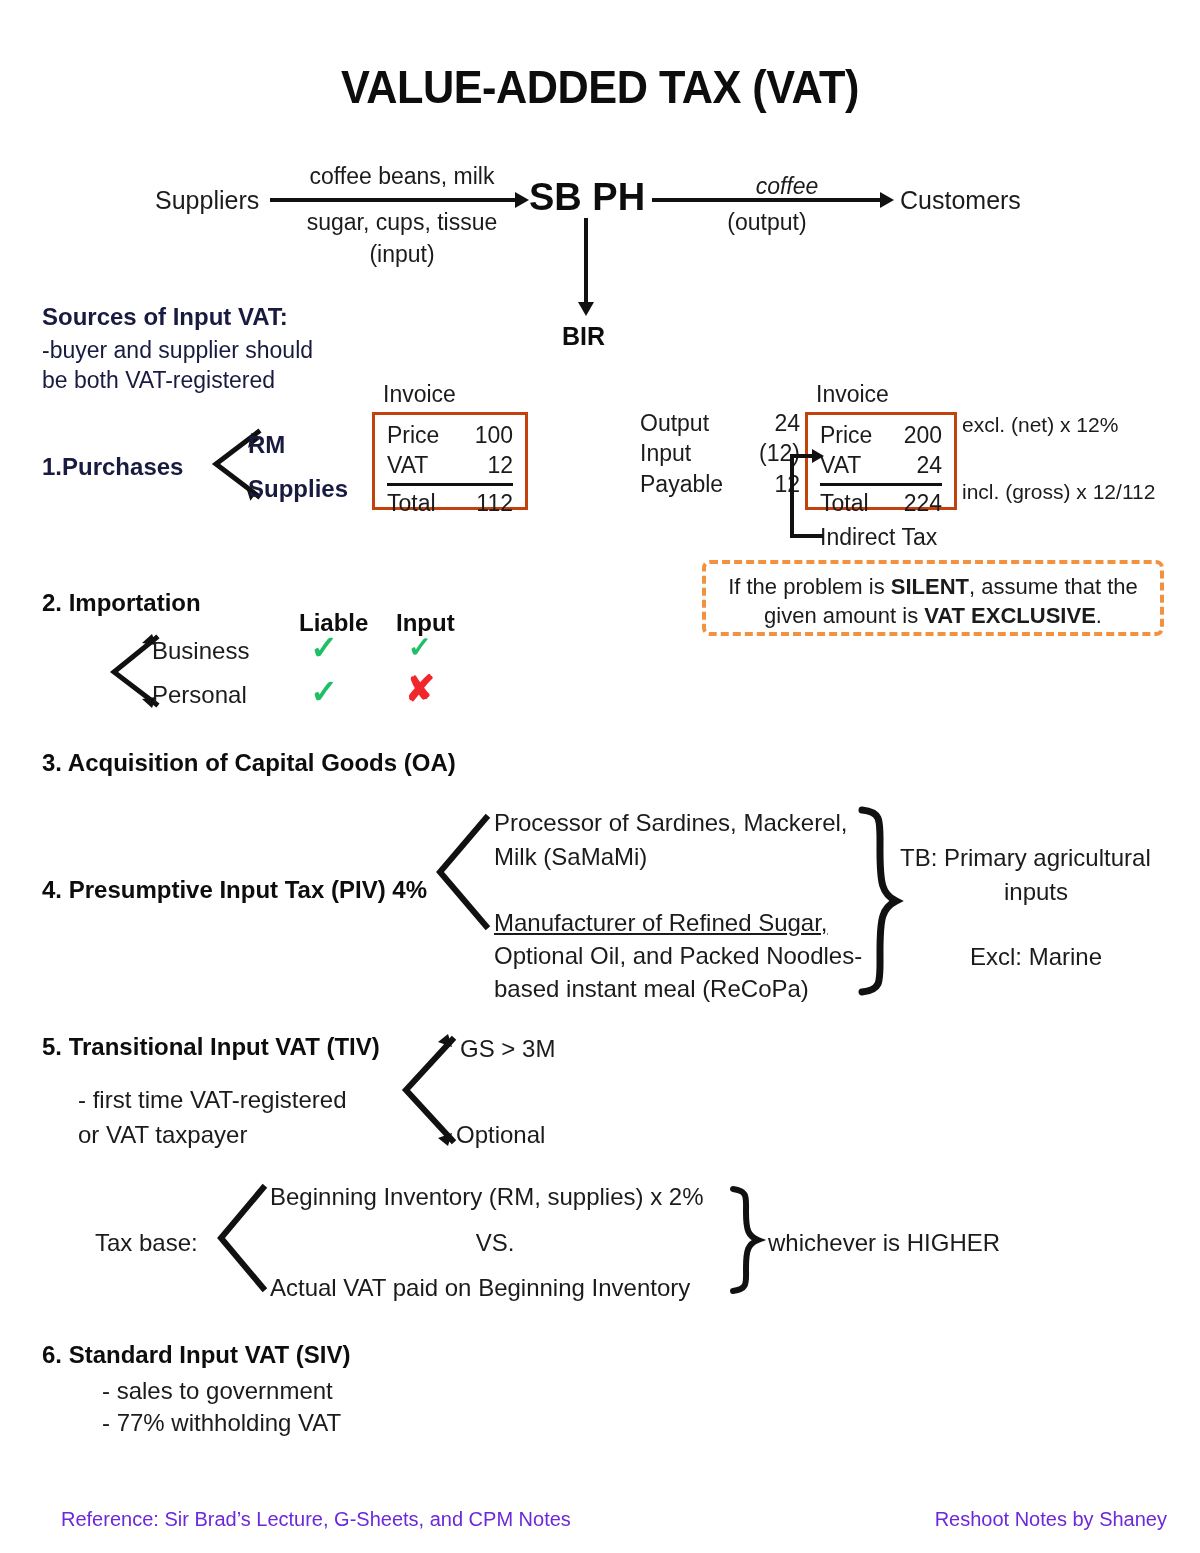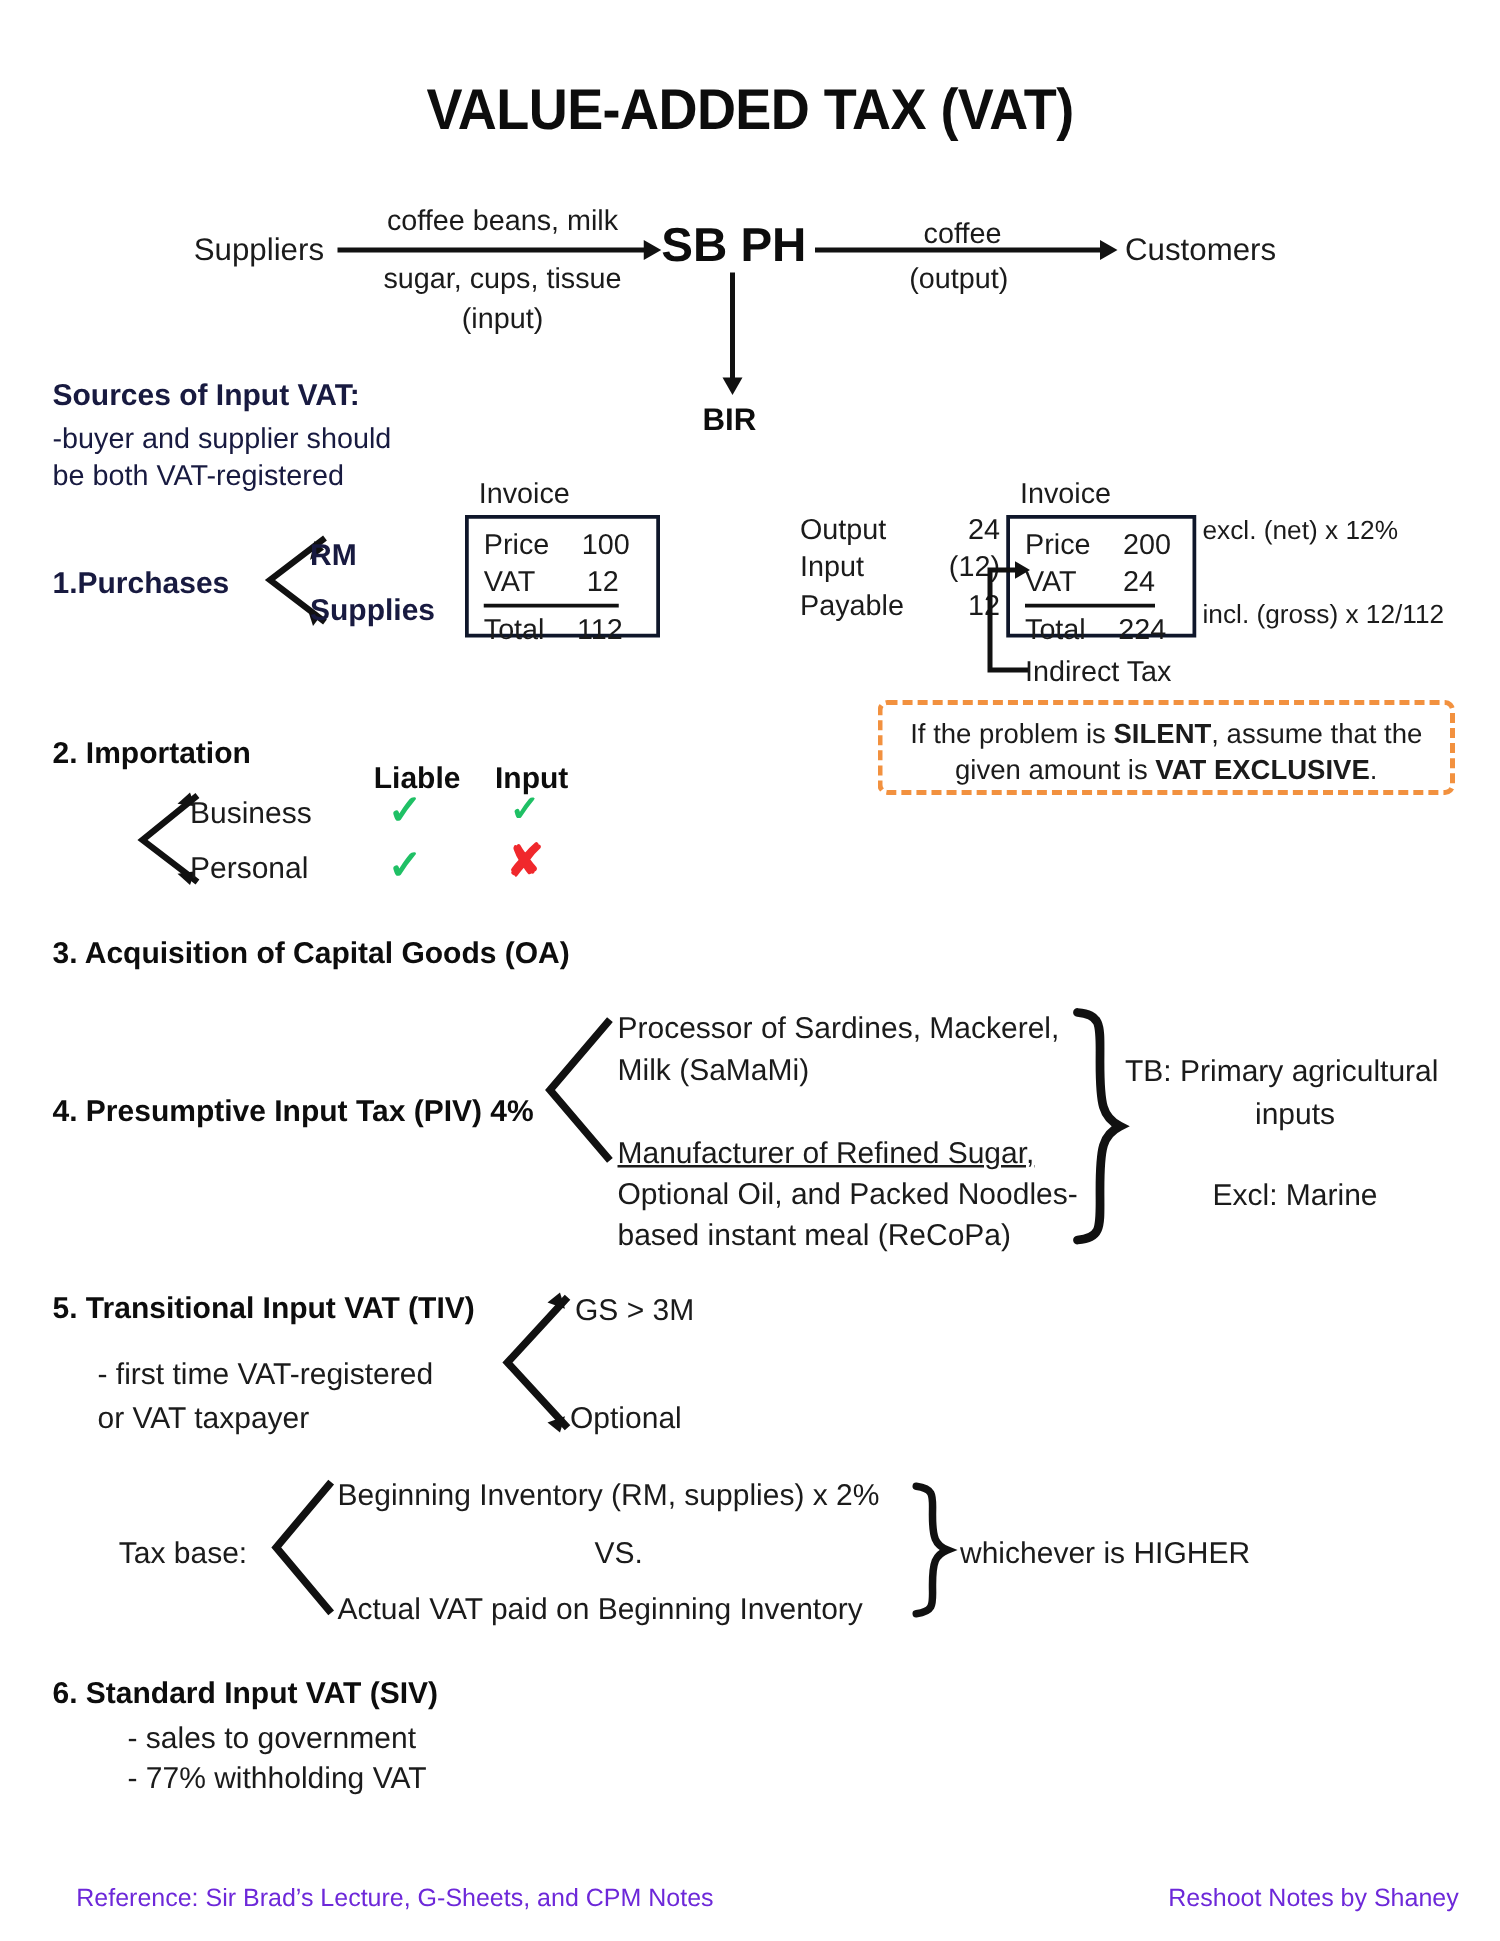--- a/index.html
+++ b/index.html
@@ -51,23 +51,23 @@
   }
   .arrow-d {
     width: 0; height: 0;
     border-left: 8px solid transparent;
     border-right: 8px solid transparent;
     border-top: 14px solid #111;
   }
 
   
   .invoice-box {
-    border: 3px solid #0f172a;
+    border: 3px solid #c2410c;
     box-sizing: border-box;
-    padding: 5px 30px 7px 12px;
+    padding: 5px 12px 7px 12px;
   }
   .inv-row {
     display: flex;
     justify-content: space-between;
     font-size: 23px;
     color: #1b1b1b;
     line-height: 1.32;
   }
   .inv-row .lbl { padding-right: 26px; }
   .inv-rule {
@@ -118,21 +118,21 @@
     <div class="abs arrow-r" style="left:515px; top:192px;"></div>
 
     <div class="abs t nowrap ctr" style="left:292px; top:208px; width:220px;">sugar, cups, tissue</div>
     <div class="abs t nowrap ctr" style="left:292px; top:240px; width:220px;">(input)</div>
 
     <div class="abs nowrap" style="left:529px; top:176px; font-size:38px; font-weight:700; color:#0d0d0d;">SB PH</div>
 
     <div class="abs hline" style="left:652px; top:198px; width:232px;"></div>
     <div class="abs arrow-r" style="left:880px; top:192px;"></div>
 
-    <div class="abs t nowrap ctr" style="left:675px; top:172px; width:190px;">coffee</div>
+    <div class="abs t nowrap ctr" style="left:692px; top:172px; width:190px;font-style:italic;">coffee</div>
     <div class="abs t nowrap ctr" style="left:672px; top:208px; width:190px;">(output)</div>
 
     <div class="abs t nowrap" style="left:900px; top:184px; font-size:25px;">Customers</div>
 
     <div class="abs vline" style="left:584px; top:218px; height:86px;"></div>
     <div class="abs arrow-d" style="left:578px; top:302px;"></div>
     <div class="abs nowrap" style="left:562px; top:322px; font-size:25px; font-weight:700; color:#0d0d0d;">BIR</div>
   </div>
 
   <div class="abs t navy nowrap" style="left:42px; top:336px;">-buyer and supplier should</div>

